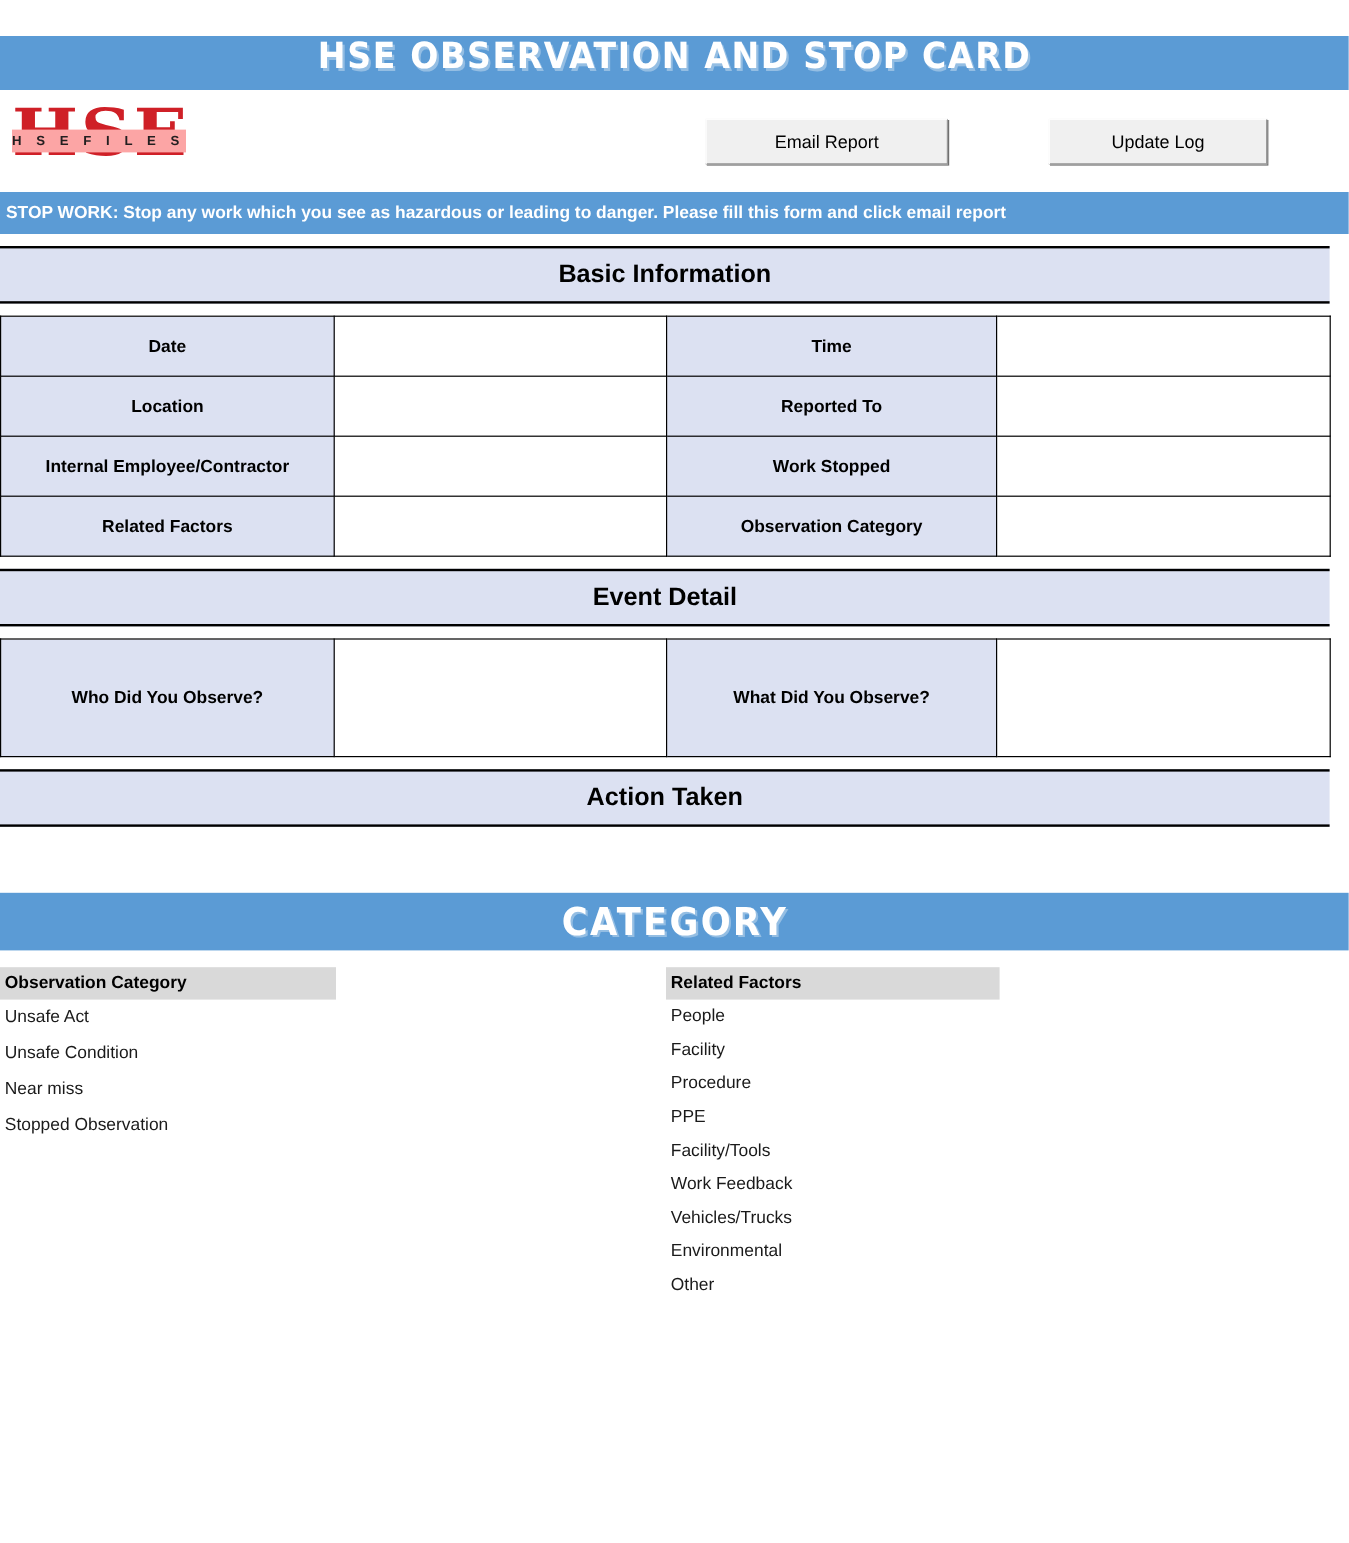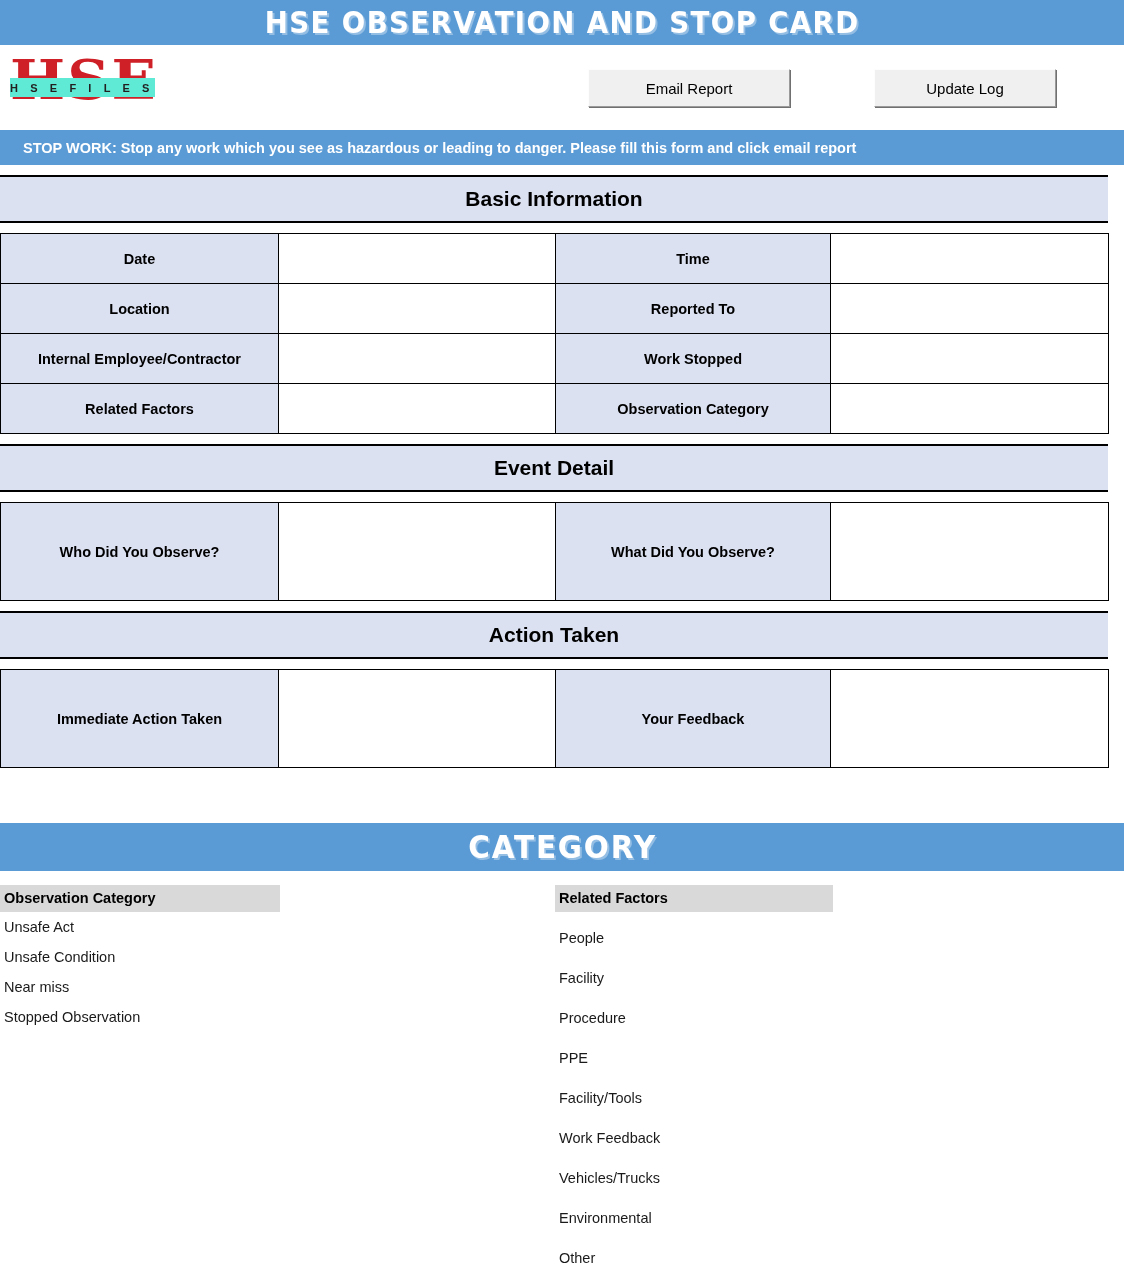--- a/index.html
+++ b/index.html
@@ -14,22 +14,23 @@
     color: #000000;
     overflow: hidden;
     position: relative;
   }
 
   
   .title-banner {
     background: #5B9BD5;
     height: 45px;
     display: flex;
-    align-items: center;
+    align-items: flex-start;
     justify-content: center;
+    margin-top: 30px;
   }
   .title-banner .title-text {
     color: #ffffff;
     font-family: "DejaVu Sans", sans-serif;
     font-weight: bold;
     font-size: 30px;
     letter-spacing: 1.5px;
     transform: scaleX(0.92);
     text-shadow: 2px 2px 0 rgba(255,255,255,0.35);
     white-space: nowrap;
@@ -60,21 +61,21 @@
     letter-spacing: 2px;
     transform: scaleX(1.08);
     transform-origin: left top;
   }
   .logo .logo-band {
     position: absolute;
     left: 0;
     top: 26px;
     width: 145px;
     height: 19px;
-    background: #5eead4;
+    background: #fca5a5;
     display: flex;
     align-items: center;
   }
   .logo .logo-band span {
     font-family: "Liberation Sans", sans-serif;
     font-size: 11px;
     font-weight: bold;
     letter-spacing: 4.6px;
     color: #231f20;
   }
@@ -105,21 +106,21 @@
   .stopwork {
     background: #5B9BD5;
     height: 35px;
     display: flex;
     align-items: center;
   }
   .stopwork .stopwork-text {
     color: #ffffff;
     font-size: 14.5px;
     font-weight: bold;
-    padding-left: 23px;
+    padding-left: 5px;
     white-space: nowrap;
   }
 
   
   .form-area { padding: 0; }
 
   .section-band {
     background: #DCE1F2;
     border-top: 2px solid #000000;
     border-bottom: 2px solid #000000;
@@ -201,21 +202,21 @@
     padding: 5px 4px 6px 4px;
     box-sizing: border-box;
   }
   .cat-item {
     font-size: 14.5px;
     padding: 6px 4px 6px 4px;
     color: #1a1a1a;
     box-sizing: border-box;
   }
   .cat-col-left .cat-item { padding-top: 7px; padding-bottom: 7px; }
-  .cat-col-right .cat-item { padding-top: 18px; padding-bottom: 6px; }
+  .cat-col-right .cat-item { padding-top: 6px; padding-bottom: 6px; }
 </style>
 </head>
 <body>
 
 <div class="title-banner">
   <div class="title-text">HSE OBSERVATION AND STOP CARD</div>
 </div>
 
 <div class="toolbar">
   <div class="logo">
@@ -289,36 +290,20 @@
         <td class="inp"></td>
         <td class="lbl">What Did You Observe?</td>
         <td class="inp"></td>
       </tr>
     </tbody>
   </table>
 
   <div class="section-band">
     <span class="band-text">Action Taken</span>
   </div>
-  <table class="grid tall">
-    <colgroup>
-      <col class="col-a">
-        <col class="col-b">
-        <col class="col-c">
-        <col class="col-d">
-    </colgroup>
-    <tbody>
-      <tr>
-        <td class="lbl">Immediate Action Taken</td>
-        <td class="inp"></td>
-        <td class="lbl">Your Feedback</td>
-        <td class="inp"></td>
-      </tr>
-    </tbody>
-  </table>
 
 </div>
 
 <div class="cat-banner">
   <div class="title-text">CATEGORY</div>
 </div>
 
 <div class="cat-cols">
   <div class="cat-col cat-col-left">
     <div class="cat-head">Observation Category</div>

